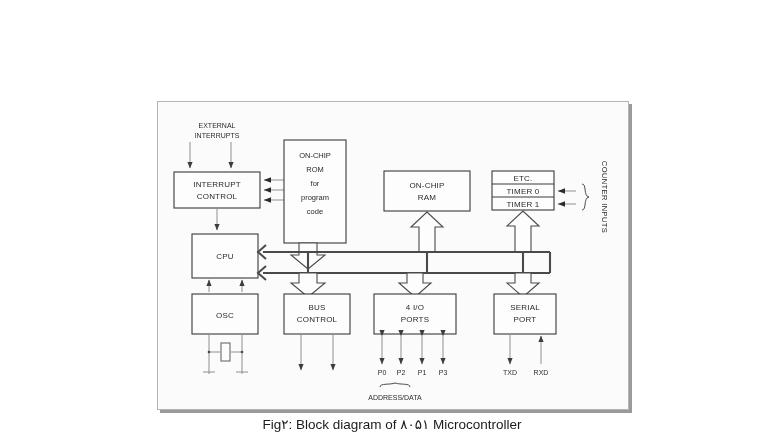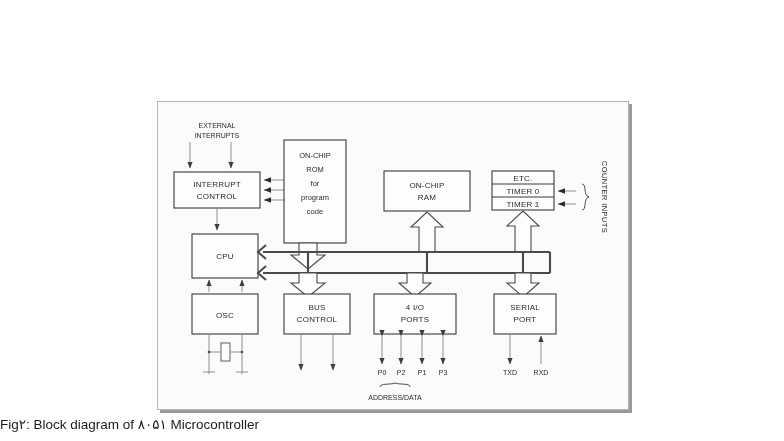--- a/index.html
+++ b/index.html
@@ -92,21 +92,21 @@
     stroke: #4a4a4a;
     stroke-width: 1;
   }
 
   
   #figure-caption {
     position: absolute;
     left: 0;
     top: 416px;
     width: 784px;
-    text-align: left;
+    text-align: center;
     font-size: 13.5px;
     color: #1b1b1b;
     font-family: "Liberation Sans", sans-serif;
     white-space: pre;
   }
 </style>
 </head>
 <body>
 
 <div id="figure-frame">

